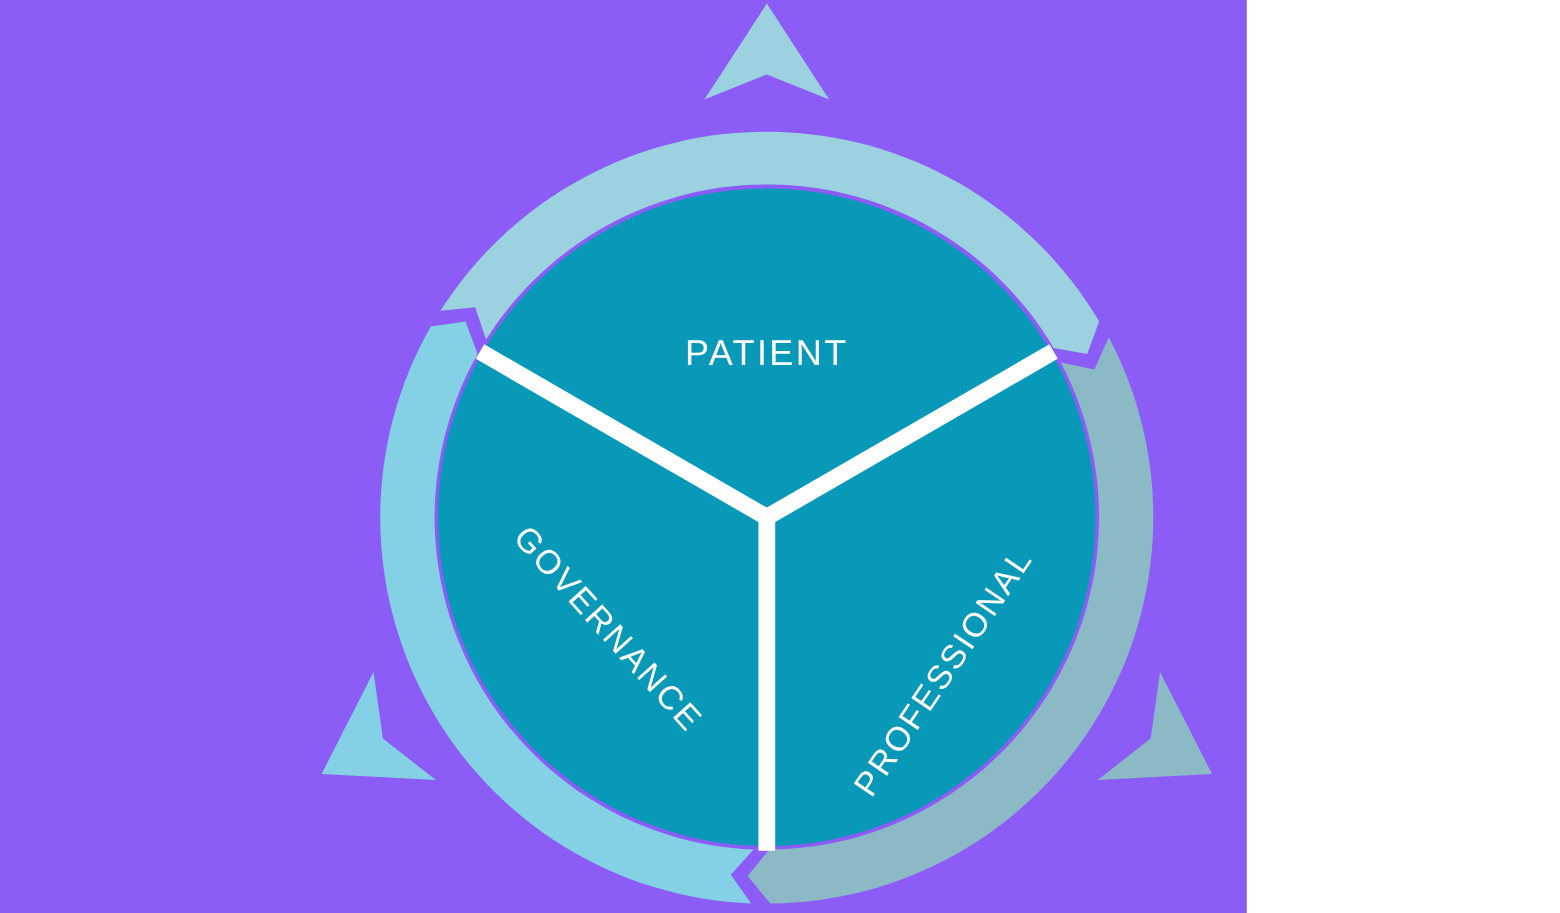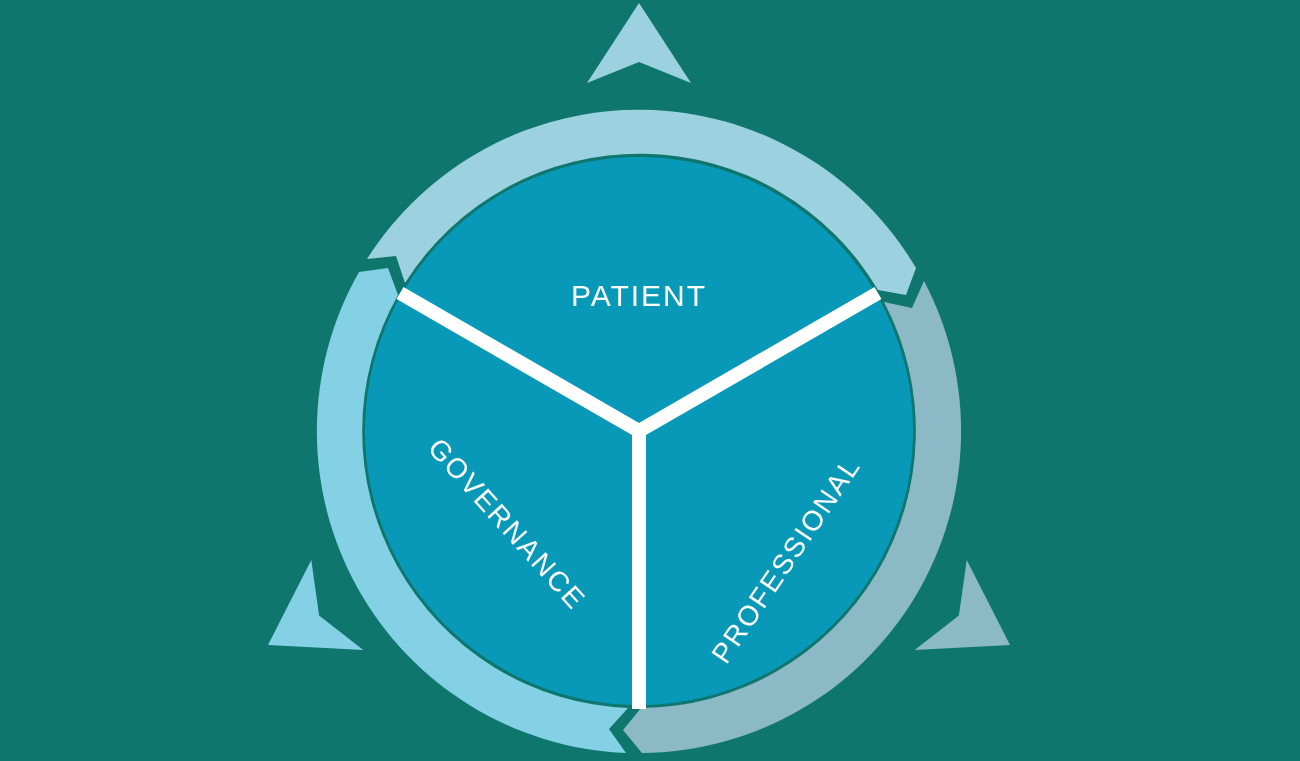--- a/index.html
+++ b/index.html
@@ -6,23 +6,23 @@
     margin: 0;
     padding: 0;
     background: #ffffff;
     width: 1300px;
     height: 761px;
     overflow: hidden;
     font-family: "Liberation Sans", sans-serif;
   }
   .stage {
     position: relative;
-    width: 1300px;
+    width: 1039px;
     height: 761px;
-    background: #0f766e;
+    background: #8b5cf6;
     text-decoration: underline;
   }
   svg { display: block; }
   .seg-label {
     font-family: "Liberation Sans", sans-serif;
     font-size: 30px;
     font-weight: 400;
     letter-spacing: 2px;
   }
   .seg-label-diag {

